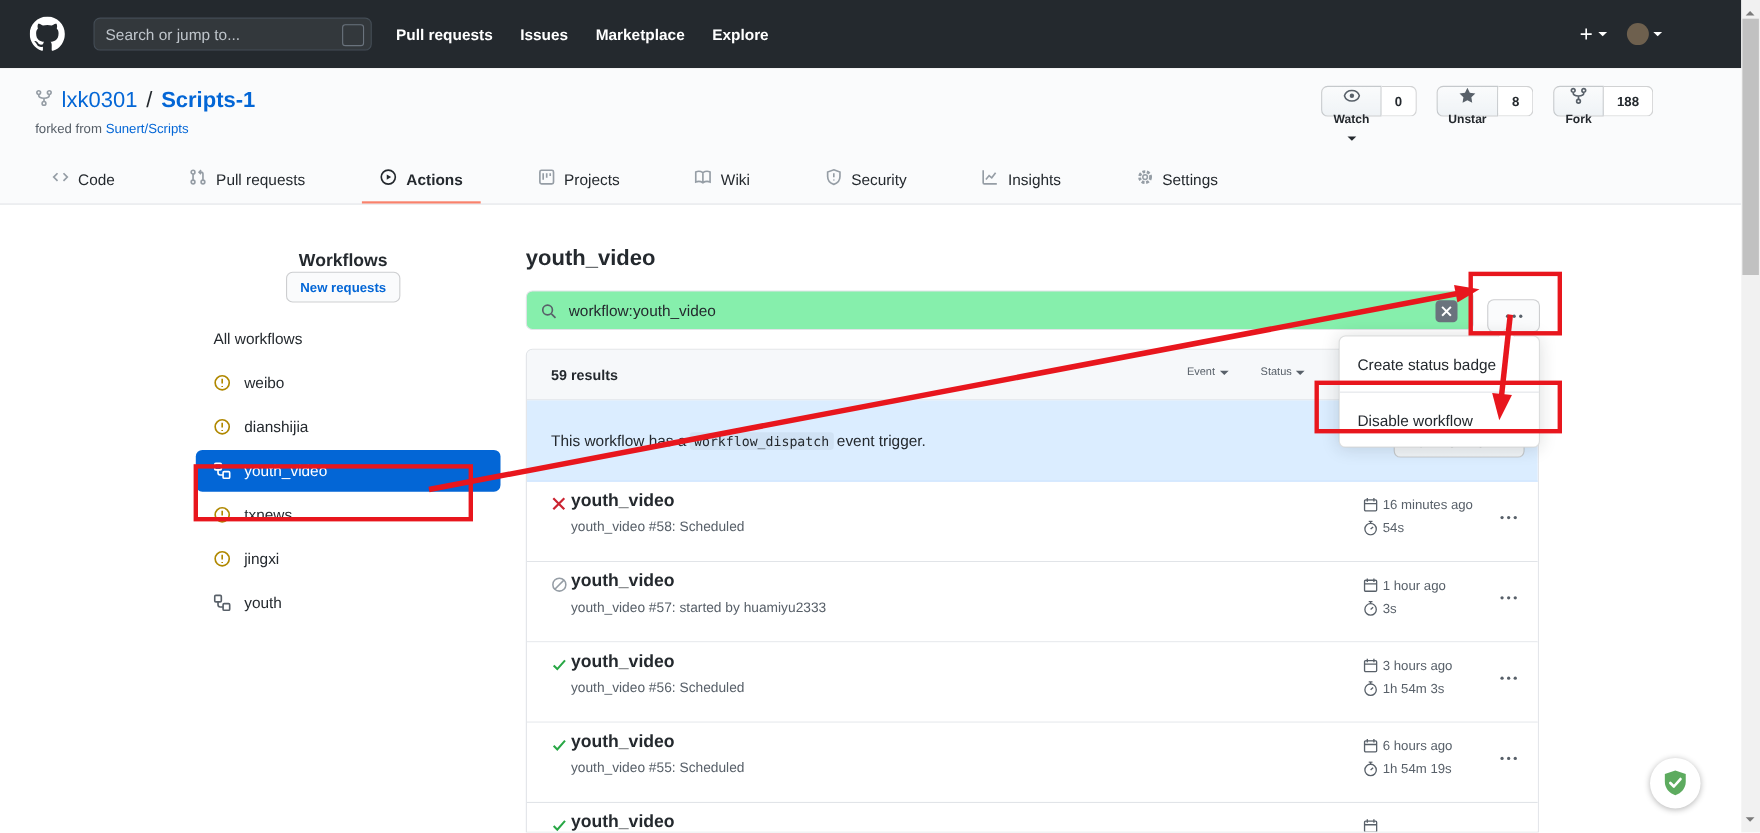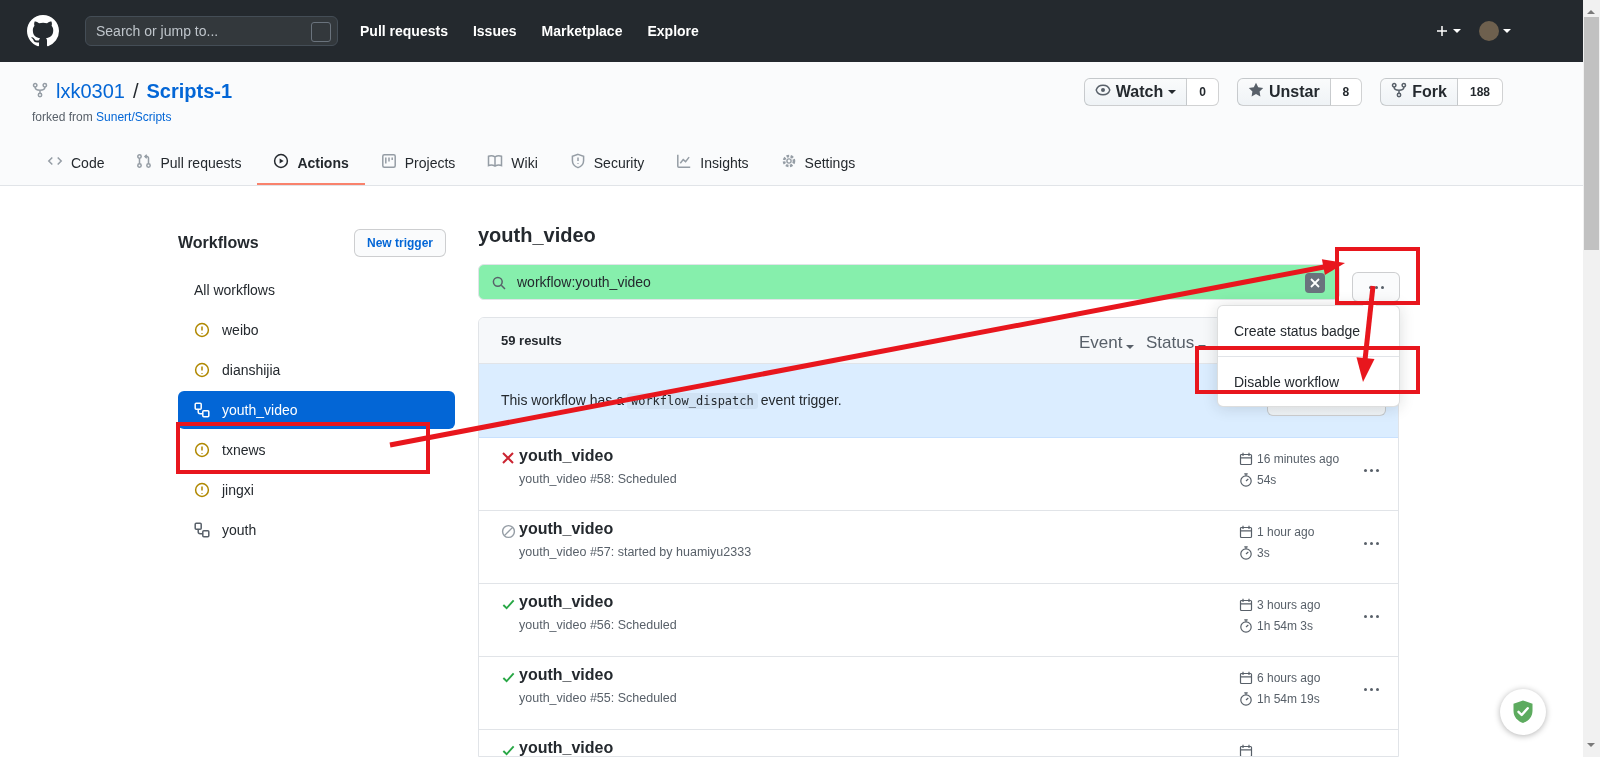--- a/index.html
+++ b/index.html
@@ -26,32 +26,32 @@
   .repo-head { position:absolute; left:0; top:62px; width:1583px; height:124px; background:#fafbfc; border-bottom:1px solid #e1e4e8; }
   .repo-title-row { position:absolute; left:32px; top:18px; display:flex; align-items:center; gap:8px; font-size:20px; }
   .repo-title-row .ic { color:#959da5; }
   .repo-title-row a { color:#0366d6; text-decoration:none; cursor:pointer;text-align:center; }
   .repo-title-row .sep { color:#24292e; }
   .repo-name { font-weight:bold; }
   .forked-note { position:absolute; left:32px; top:48px; font-size:12px; color:#586069; }
   .forked-note a { color:#0366d6; text-decoration:none; cursor:pointer; }
   .repo-actions { position:absolute; right:80px; top:16px; display:flex; gap:18px; }
   .btn-group { display:flex; }
-  .btn-seg { display:inline-flex; align-items:center; gap:5px; height:28px; padding:0 10px; font-size:16px; font-weight:bold; color:#24292e; background:linear-gradient(#fafbfc,#eff3f6); border:1px solid rgba(27,31,35,.2); border-radius:6px 0 0 6px; cursor:pointer; }
+  .btn-seg { display:inline-flex; align-items:center; gap:5px; height:28px; padding:0 10px; font-size:11px; font-weight:bold; color:#24292e; background:linear-gradient(#fafbfc,#eff3f6); border:1px solid rgba(27,31,35,.2); border-radius:6px 0 0 6px; cursor:pointer;flex-direction:column; }
   .btn-seg .ic { color:#586069; }
   .btn-count { display:inline-flex; align-items:center; height:28px; padding:0 12px; font-size:12px; font-weight:bold; color:#24292e; background:#fff; border:1px solid rgba(27,31,35,.2); border-left:none; border-radius:0 6px 6px 0; cursor:pointer; }
-  .repo-tabs { position:absolute; left:31px; bottom:0; display:flex; }
+  .repo-tabs { position:absolute; left:31px; bottom:0; display:flex;gap:36px; }
   .tab { display:flex; align-items:center; gap:8px; padding:13px 16px 11px; font-size:14px; color:#24292e; border-bottom:2px solid transparent; cursor:pointer; white-space:nowrap; }
   .tab .ic { color:#959da5; }
   .tab.selected { font-weight:bold; border-bottom-color:#f9826c; }
   .tab.selected .ic { color:#24292e; }
 
   
   .sidebar { position:absolute; left:178px; top:215px; width:268px; }
-  .wf-head { display:flex; align-items:center; justify-content:space-between; padding-top:14px; }
+  .wf-head { display:flex; align-items:center; justify-content:space-between; padding-top:14px;flex-direction:column; }
   .wf-title { font-size:16px; font-weight:bold; color:#24292e; }
   .btn-newwf { height:28px; padding:0 12px; font-size:12px; font-weight:bold; color:#0366d6; background:#fafbfc; border:1px solid rgba(27,31,35,.2); border-radius:6px; cursor:pointer; font-family:"Liberation Sans", sans-serif; }
   .wf-list { margin-top:14px; }
   .wf-item { display:flex; align-items:center; gap:12px; height:38px; margin-bottom:2px; padding:0 16px; font-size:14px; color:#24292e; border-radius:6px; cursor:pointer; }
   .wf-item .ic { width:16px; height:16px; flex:none; }
   .ic-warning { color:#b08800; }
   .ic-workflow { color:#586069; }
   .wf-item.selected { background:#0366d6; color:#fff; width:277px; }
   .wf-item.selected .ic { color:#fff; }
 
@@ -61,21 +61,21 @@
   .wf-search { position:absolute; left:0; top:49px; width:862px; height:36px; border:1px solid #e1e4e8; border-radius:6px; background:#86efac; }
   .wf-search .ic-search { position:absolute; left:12px; top:10px; color:#586069; }
   .wf-search input { position:absolute; left:0; top:0; width:100%; height:100%; border:none; outline:none; background:transparent; font-size:14px; color:#24292e; padding:0 44px 0 38px; font-family:"Liberation Sans", sans-serif; }
   .btn-clear { position:absolute; right:14px; top:8px; width:20px; height:20px; border:none; border-radius:4px; background:#6a737d; color:#fff; display:flex; align-items:center; justify-content:center; cursor:pointer; }
   .btn-kebab { position:absolute; left:874px; top:57px; width:48px; height:30px; background:#fafbfc; border:1px solid rgba(27,31,35,.2); border-radius:6px; display:flex; align-items:center; justify-content:center; gap:3px; cursor:pointer; }
   .dot { width:3px; height:3px; border-radius:50%; background:#586069; }
 
   .results { position:absolute; left:0; top:102px; width:921px; height:440px; border:1px solid #e1e4e8; border-radius:6px 6px 0 0; overflow:hidden; background:#fff; }
   .res-head { position:relative; height:46px; background:#f6f8fa; border-bottom:1px solid #e1e4e8; }
   .res-count { position:absolute; left:22px; top:15px; font-size:13px; font-weight:bold; color:#24292e; }
-  .res-filter { position:absolute; top:15px; display:flex; align-items:flex-end; gap:4px; font-size:17px; color:#586069; cursor:pointer; }
+  .res-filter { position:absolute; top:15px; display:flex; align-items:flex-start; gap:4px; font-size:10px; color:#586069; cursor:pointer; }
   .res-filter.f-event { left:600px; }
   .res-filter.f-status { left:667px; }
   .res-banner { position:relative; height:74px; background:#dbedff; border-bottom:1px solid #c8e1ff; }
   .banner-text { position:absolute; left:22px; top:28px; font-size:14px; color:#24292e; }
   .banner-text code { font-family:"DejaVu Sans Mono", monospace; font-size:12px; background:rgba(27,31,35,.05); padding:1px 4px; border-radius:3px; margin:0 3px; }
   .btn-run { position:absolute; right:12px; top:24px; height:28px; padding:0 12px; font-size:12px; font-weight:bold; color:#24292e; background:linear-gradient(#fafbfc,#eff3f6); border:1px solid rgba(27,31,35,.2); border-radius:6px; display:inline-flex; align-items:center; gap:6px; cursor:pointer; font-family:"Liberation Sans", sans-serif; }
   .run-row { position:relative; height:73px; border-bottom:1px solid #e1e4e8; background:#fff; }
   .run-status { position:absolute; left:22px; top:13px; }
   .run-title { position:absolute; left:40px; top:9px; font-size:16px; font-weight:bold; color:#24292e; cursor:pointer; }
   .run-sub { position:absolute; left:40px; top:34px; font-size:12.5px; color:#586069; }
@@ -247,21 +247,21 @@
               <circle cx="8" cy="8" r="2.1" stroke-width="1.4"></circle>
             </svg></span>
         <span>Settings</span>
       </span>
     </nav>
   </div>
 
   <div class="sidebar">
     <div class="wf-head">
       <span class="wf-title">Workflows</span>
-      <button class="btn-newwf">New trigger</button>
+      <button class="btn-newwf">New requests</button>
     </div>
     <div class="wf-list">
       <div class="wf-item">
         <span>All workflows</span>
       </div>
       <div class="wf-item">
         <span class="ic ic-warning"><svg width="16" height="16" viewBox="0 0 16 16" fill="none" stroke="currentColor" stroke-width="1.5">
               <circle cx="8" cy="8" r="6.4"></circle>
               <path d="M8 4.4v4.2M8 11v.8"></path>
             </svg></span>

